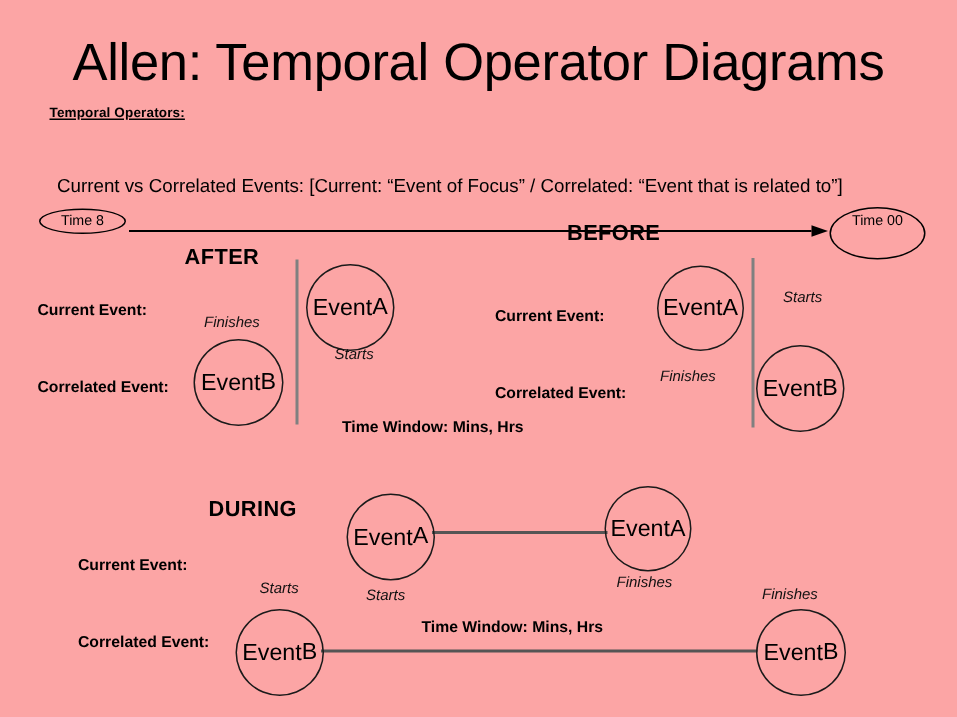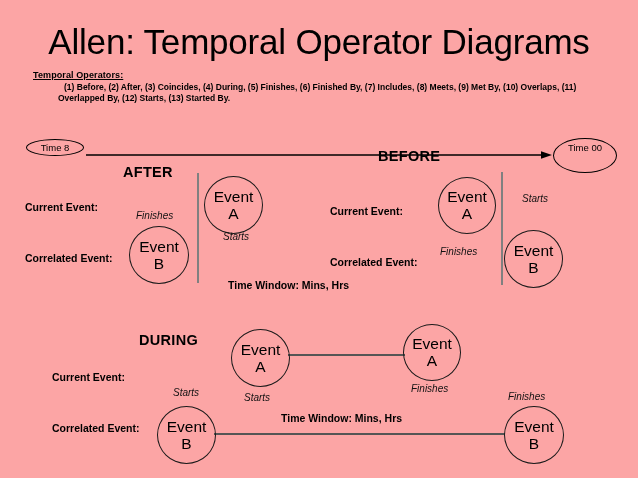--- a/index.html
+++ b/index.html
@@ -101,21 +101,21 @@
   #lbl-cor-before  { left: 330px; top: 256px; }
   #lbl-cur-during  { left: 52px;  top: 371px; }
   #lbl-cor-during  { left: 52px;  top: 422px; }
 
   
   .ev-circle {
     border: 1.3px solid #1a1a1a;
     border-radius: 50%;
     box-sizing: border-box;
     display: flex;
-    flex-direction: column;
+    flex-direction: row;
     align-items: center;
     justify-content: center;
     background: transparent;
   }
   .ev-circle .l1 { font-size: 15.5px; line-height: 17px; }
   .ev-circle .l2 { font-size: 15.5px; line-height: 18px; }
 
   
   #after-a { left: 204px; top: 176px; width: 59px; height: 58px; }
   #after-b { left: 129px; top: 226px; width: 60px; height: 58px; }
@@ -171,22 +171,22 @@
   #tw-bottom { left: 281px; top: 412px; }
 </style>
 </head>
 <body>
 
 <div id="page">
 
   <div class="abs" id="title">Allen: Temporal Operator Diagrams</div>
 
   <div class="abs" id="ops-heading">Temporal Operators:</div>
-  <div class="abs" id="ops-list">(1) Before, (2) After, (3) Coincides, (4) During, (5) Finishes, (6) Finished By, (7) Includes, (8) Meets, (9) Met By, (10) Overlaps, (11) Overlapped By, (12) Starts, (13) Started By.</div>
-
+
+  <div class="abs" id="cvc">Current vs Correlated Events: [Current: “Event of Focus” / Correlated: “Event that is related to”]</div>
 
   <div class="abs" id="time0">Time 8</div>
   <div class="abs" id="timeline-arrow">
     <svg width="466" height="10" viewBox="0 0 466 10">
       <line x1="0" y1="5" x2="455" y2="5" stroke="#000" stroke-width="1.3"></line>
       <polygon points="455,1.2 466,5 455,8.8" fill="#000"></polygon>
     </svg>
   </div>
   <div class="abs" id="time00">Time 00</div>
 

